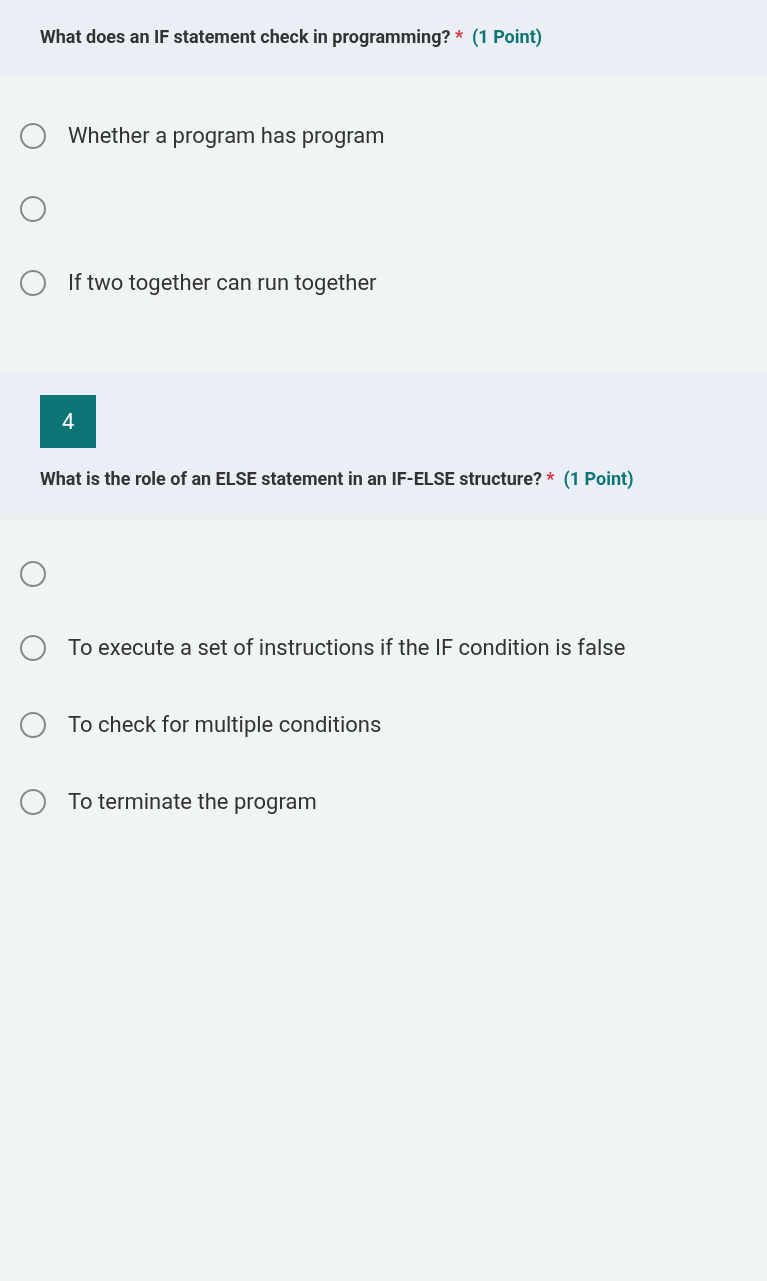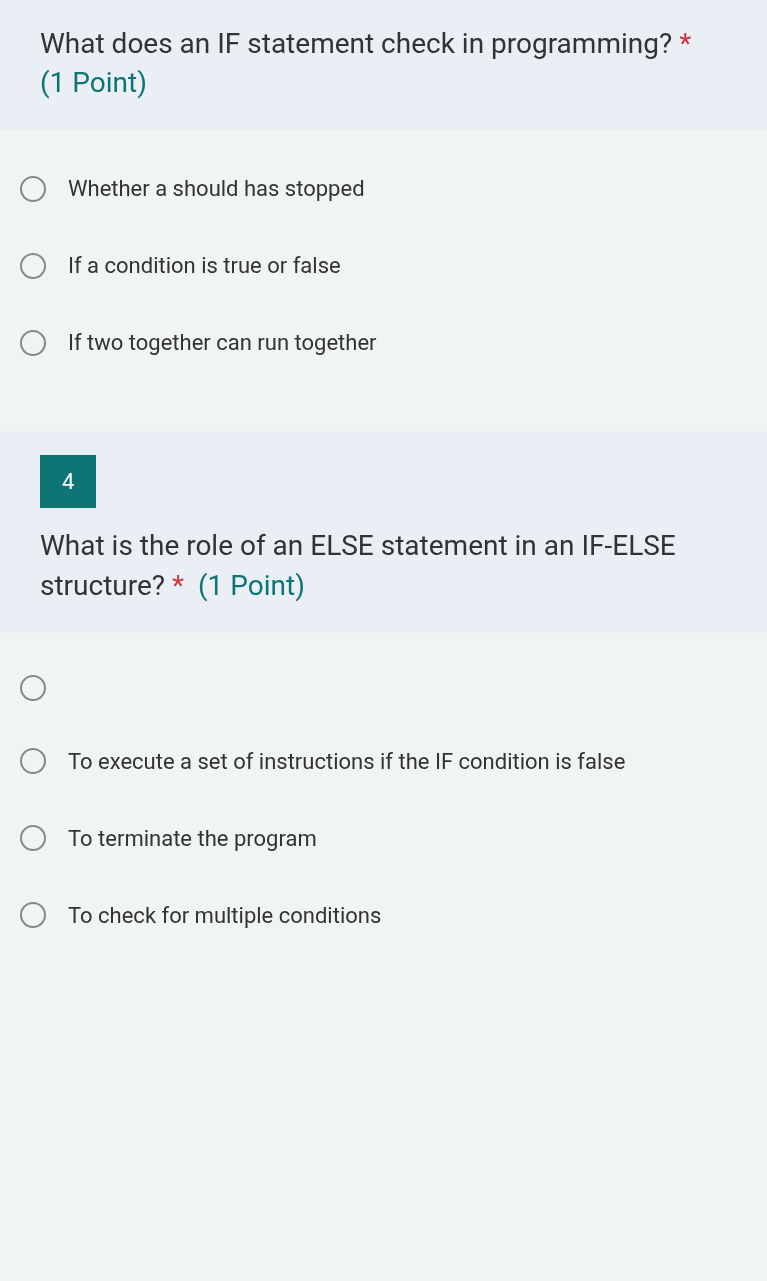--- a/index.html
+++ b/index.html
@@ -22,24 +22,24 @@
   }
   .question-number {
     display: inline-block;
     background: #0e7576;
     color: #fff;
     font-size: 22px;
     padding: 14px 22px;
     margin-bottom: 18px;
   }
   .question-text {
-    font-size: 28px;
+    font-size: 18px;
     line-height: 1.4;
     color: #333;
-    font-weight: 400;
+    font-weight: 700;
   }
   .required {
     color: #d13438;
   }
   .points {
     color: #0e7576;
   }
   .options {
     padding: 20px 14px 10px 14px;
   }
@@ -71,25 +71,24 @@
   <div class="question-header">
     <div class="question-text">
       <span>What does an IF statement check in programming?</span>
       <span class="required">*</span>&nbsp;
       <span class="points">(1 Point)</span>
     </div>
   </div>
   <div class="options">
     <div class="option">
       <span class="radio"></span>
-      <span class="option-label">Whether a should has stopped</span>
+      <span class="option-label">Whether a program has program</span>
     </div>
     <div class="option">
       <span class="radio"></span>
-      <span class="option-label">If a condition is true or false</span>
     </div>
     <div class="option">
       <span class="radio"></span>
       <span class="option-label">If two together can run together</span>
     </div>
   </div>
 </div>
 
 <div class="question-block">
   <div class="question-header">
@@ -103,20 +102,20 @@
   <div class="options">
     <div class="option">
       <span class="radio"></span>
     </div>
     <div class="option">
       <span class="radio"></span>
       <span class="option-label">To execute a set of instructions if the IF condition is false</span>
     </div>
     <div class="option">
       <span class="radio"></span>
-      <span class="option-label">To terminate the program</span>
+      <span class="option-label">To check for multiple conditions</span>
     </div>
     <div class="option">
       <span class="radio"></span>
-      <span class="option-label">To check for multiple conditions</span>
+      <span class="option-label">To terminate the program</span>
     </div>
   </div>
 </div>
 
 </body></html>

